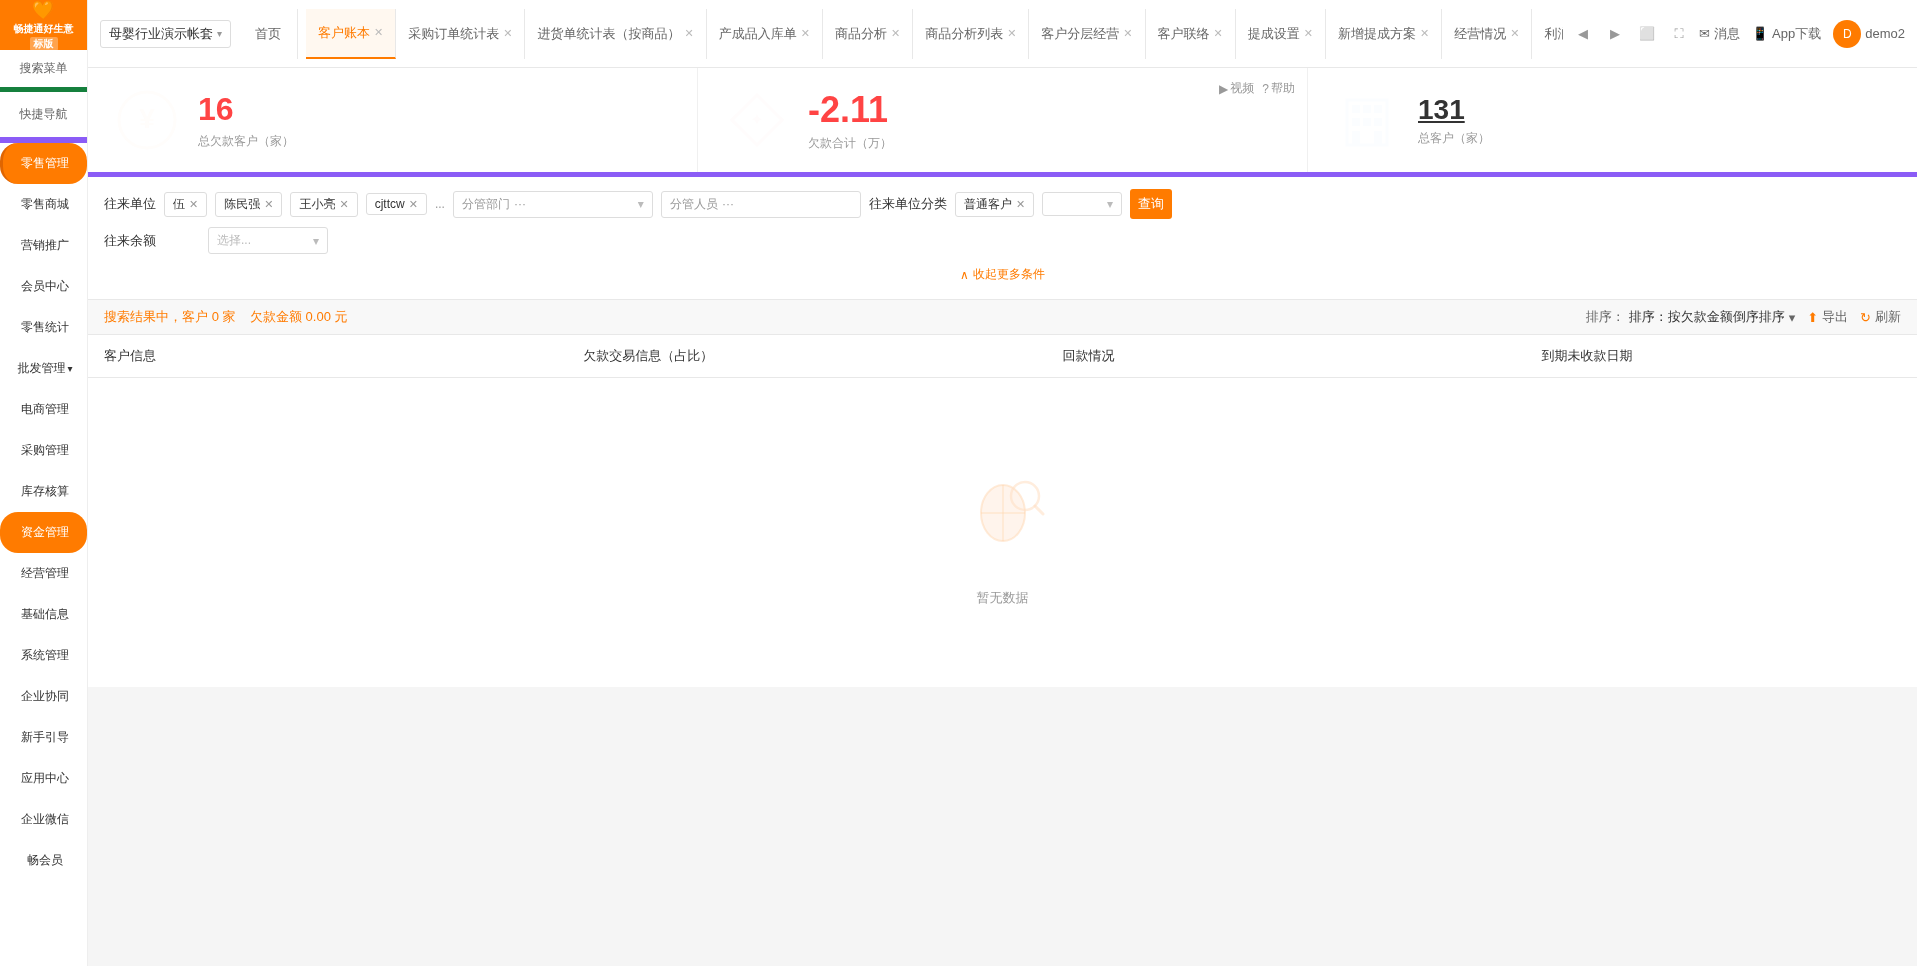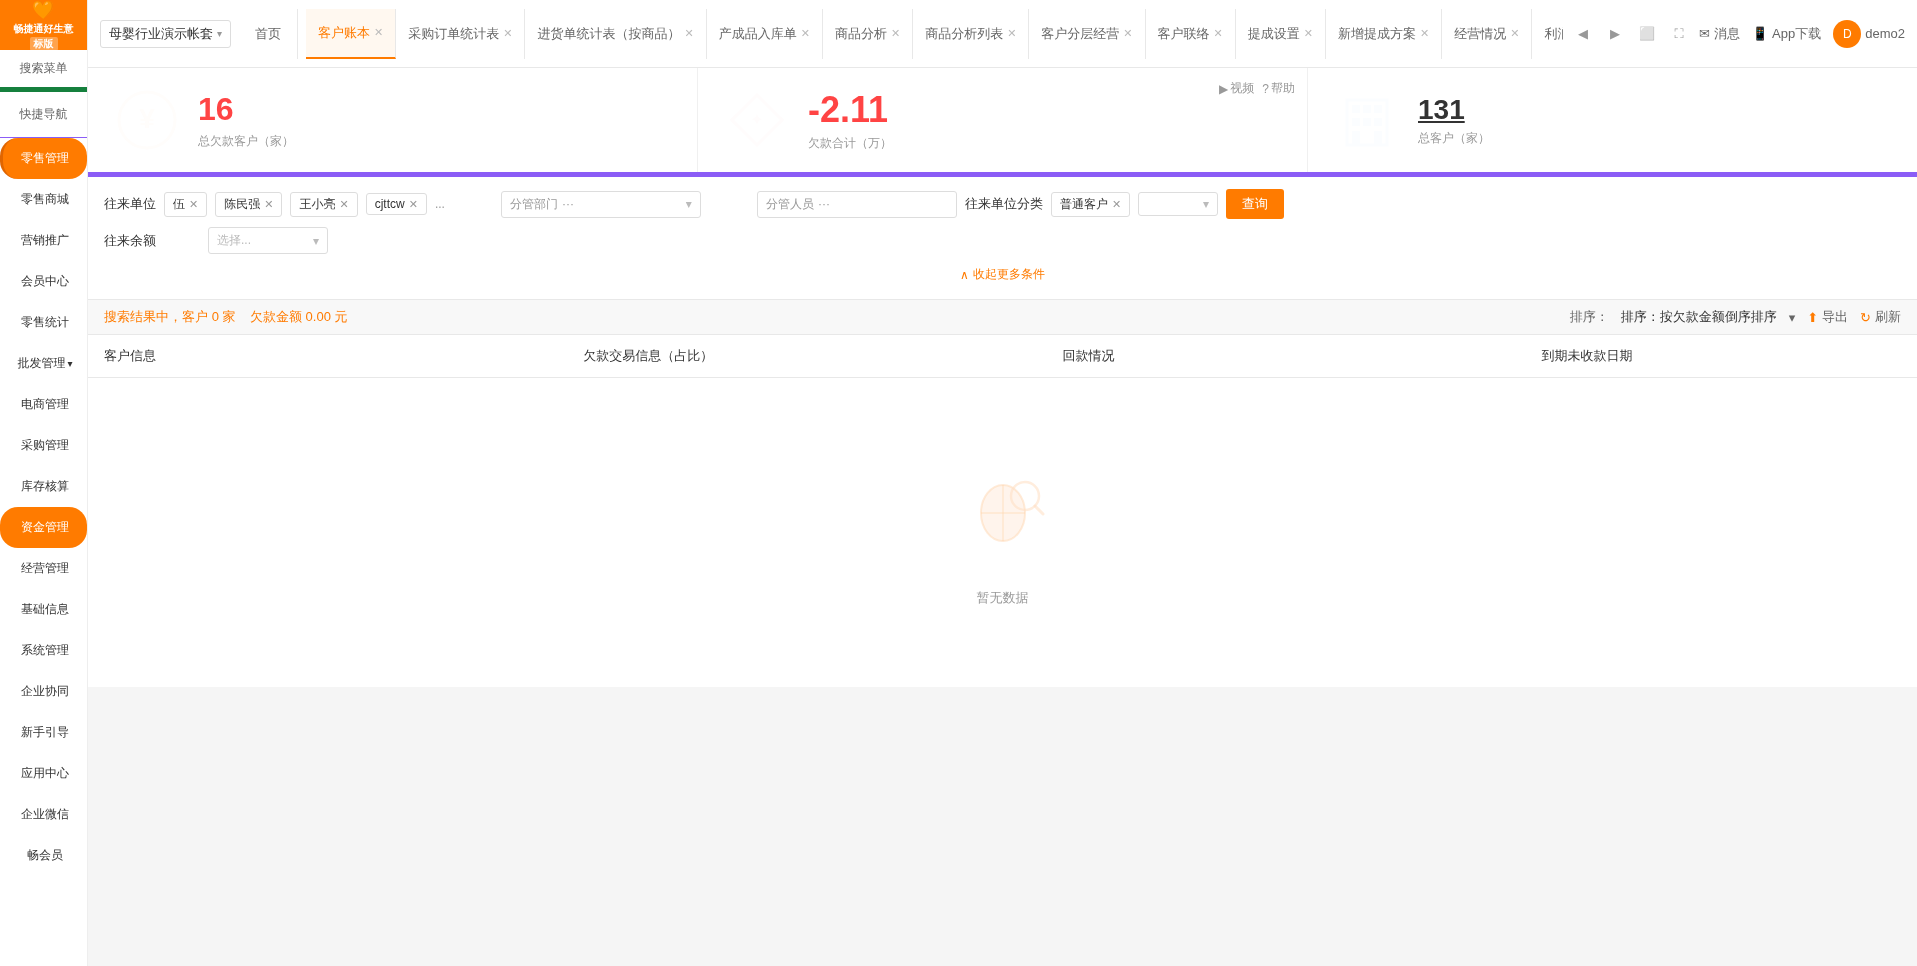--- a/index.html
+++ b/index.html
@@ -3,21 +3,21 @@
   <meta charset="utf-8">
   <style>
     * { box-sizing: border-box; margin: 0; padding: 0; }
     body { font-family: 'Microsoft YaHei', Arial, sans-serif; font-size: 13px; background: #f5f5f5; display: flex; height: 100vh; overflow: hidden; }
 
     
     .sidebar { width: 88px; background: #fff; display: flex; flex-direction: column; border-right: 1px solid #eee; flex-shrink: 0; }
     .sidebar-logo { background: #ff7b00; height: 50px; display: flex; align-items: center; justify-content: center; color: white; font-size: 12px; font-weight: bold; flex-direction: column; gap: 2px; }
     .sidebar-logo-icon { font-size: 18px; }
     .sidebar-search { padding: 10px 8px; text-align: center; font-size: 12px; color: #666; cursor: pointer; border-bottom: 5px solid #15803d; }
-    .sidebar-nav { padding: 6px 0; border-bottom: 1px solid #8b5cf6; }
+    .sidebar-nav { padding: 6px 0; border-bottom: 6px solid #8b5cf6; }
     .sidebar-nav-item { padding: 8px 4px; text-align: center; font-size: 12px; color: #666; cursor: pointer; display: flex; align-items: center; justify-content: center; gap: 2px; }
     .sidebar-menu { flex: 1; overflow-y: auto; }
     .sidebar-menu-item { padding: 12px 9px; text-align: center; font-size: 12px; color: #333; cursor: pointer; border-left: 3px solid transparent; border-radius: 18px; }
     .sidebar-menu-item.active { color: #fff; background: #ff7b00; border-left-color: #e06500; }
     .sidebar-menu-item.has-arrow { display: flex; align-items: center; justify-content: center; gap: 2px; }
 
     
     .main { flex: 1; display: flex; flex-direction: column; overflow: hidden; }
 
     
@@ -54,32 +54,32 @@
 
     
     .filter-area { background: #fff; padding: 12px 16px; border-bottom: 1px solid #e8e8e8; }
     .filter-row { display: flex; align-items: center; gap: 8px; flex-wrap: wrap; margin-bottom: 8px; }
     .filter-row:last-child { margin-bottom: 0; }
     .filter-label { font-size: 13px; color: #333; white-space: nowrap; }
     .filter-tag { display: inline-flex; align-items: center; gap: 4px; background: #fff; border: 1px solid #ddd; border-radius: 3px; padding: 3px 8px; font-size: 12px; color: #333; }
     .filter-tag .tag-close { color: #999; cursor: pointer; font-size: 11px; }
     .filter-more { color: #999; cursor: pointer; font-size: 12px; }
     .filter-select { display: inline-flex; align-items: center; gap: 4px; border: 1px solid #ddd; border-radius: 3px; padding: 4px 8px; font-size: 12px; color: #999; cursor: pointer; min-width: 120px; }
-    .filter-select-wide { min-width: 200px; margin-left: 48px; }
+    .filter-select-wide { min-width: 200px; }
     .filter-select .arrow { color: #bbb; margin-left: auto; }
     .filter-more-btn { display: flex; align-items: center; justify-content: center; gap: 4px; color: #ff7b00; font-size: 12px; cursor: pointer; padding: 4px 0; }
-    .query-btn { background: #ff7b00; color: white; border: none; border-radius: 3px; padding: 6px 16px; font-size: 13px; cursor: pointer; }
+    .query-btn { background: #ff7b00; color: white; border: none; border-radius: 3px; padding: 6px 8px; font-size: 13px; cursor: pointer; }
     .filter-dots { color: #999; cursor: pointer; }
 
     
     .result-bar { display: flex; align-items: center; justify-content: space-between; padding: 8px 16px; background: #f8f8f8; border-bottom: 1px solid #e8e8e8; }
     .result-info { font-size: 13px; color: #666; }
     .result-info span { color: #ff7b00; }
     .result-actions { display: flex; align-items: center; gap: 12px; font-size: 13px; }
-    .result-sort { display: flex; align-items: center; gap: 12px; color: #666; cursor: pointer; }
+    .result-sort { display: flex; align-items: center; gap: 4px; color: #666; cursor: pointer; }
     .result-action-btn { display: flex; align-items: center; gap: 4px; color: #666; cursor: pointer; }
     .result-action-btn .icon { color: #ff7b00; }
 
     
     .table-area { background: #fff; }
     .table-header { display: grid; grid-template-columns: 2fr 2fr 2fr 1.5fr; padding: 12px 16px; border-bottom: 1px solid #e8e8e8; background: #fff; }
     .table-header-cell { font-size: 13px; color: #333; font-weight: 500; }
 
     
     .empty-state { display: flex; flex-direction: column; align-items: center; justify-content: center; padding: 80px 0; }

